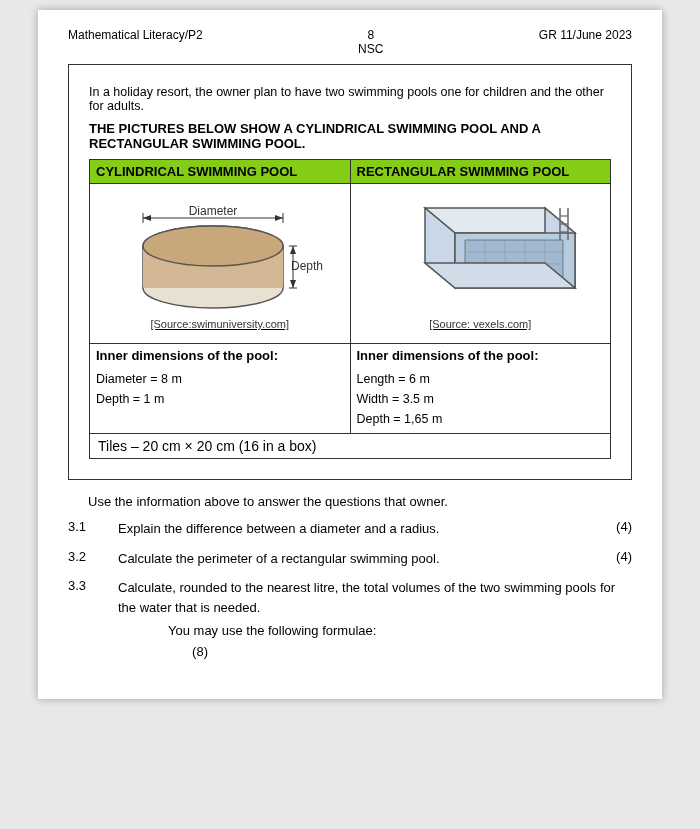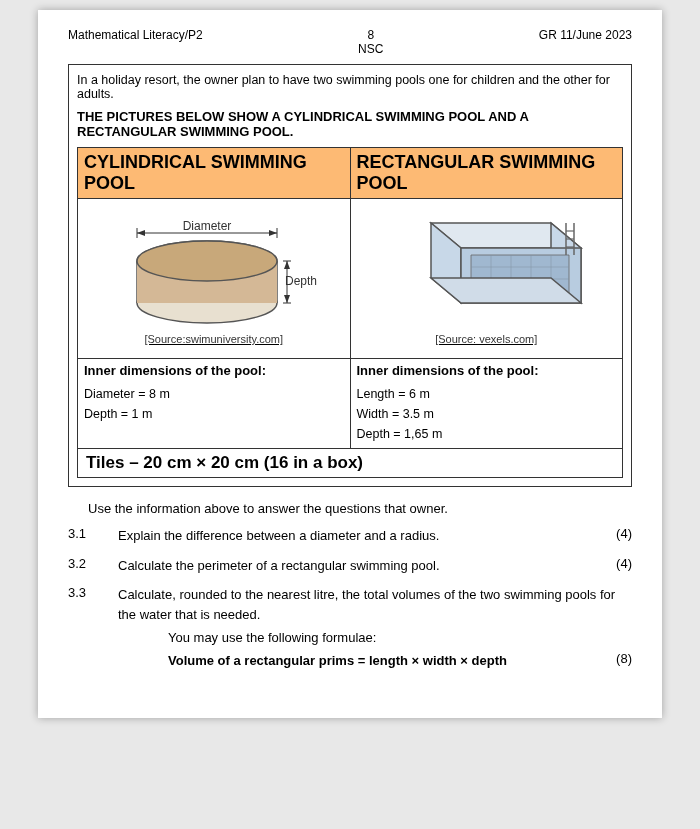--- a/index.html
+++ b/index.html
@@ -29,21 +29,21 @@
     .header-center {
       text-align: center;
     }
     .question-title {
       font-weight: bold;
       font-size: 14px;
       margin-bottom: 8px;
     }
     .outer-box {
       border: 1px solid #333;
-      padding: 8px;
+      padding: 20px;
       margin-bottom: 14px;
     }
     .intro-text {
       font-size: 12.5px;
       margin-bottom: 8px;
       border-bottom: none;
     }
     .headline {
       font-weight: bold;
       font-size: 13px;
@@ -55,23 +55,23 @@
       border-collapse: collapse;
       margin-bottom: 0;
     }
     .pools-table th, .pools-table td {
       border: 1px solid #333;
       padding: 4px 6px;
       vertical-align: top;
     }
     .pools-table th {
       font-weight: bold;
-      font-size: 18px;
+      font-size: 13px;
       text-align: left;
-      background: #fdba74;
+      background: #84cc16;
     }
     .pool-image-cell {
       width: 50%;
       text-align: center;
       padding: 6px;
       height: 160px;
       vertical-align: middle;
       text-decoration: underline;
     }
     .source-text {
@@ -88,22 +88,21 @@
       font-size: 13px;
     }
     .dim-values {
       font-size: 12.5px;
       margin-top: 6px;
       line-height: 1.6;
     }
     .tiles-row td {
       border-top: 1px solid #333;
       padding: 4px 8px;
-      font-size: 17px;
-      font-weight: bold;
+      font-size: 14px;
     }
     .note-row td {
       border-top: 1px solid #333;
       padding: 4px 8px;
       font-size: 12.5px;
     }
     .instructions {
       margin: 12px 0 10px 20px;
       font-size: 13px;
     }
@@ -291,22 +290,19 @@
       <span class="q-marks">(4)</span>
     </div>
 
     <div class="question-row">
       <span class="q-num">3.3</span>
       <div style="flex:1;">
         <div class="q-text">Calculate, rounded to the nearest litre, the total volumes of the two swimming pools for the water that is needed.</div>
         <div class="formula-section">
           <div class="formula-intro">You may use the following formulae:</div>
           <div style="display:flex; align-items:flex-start;">
-            <div class="formula-line" style="flex:1;">
-              Volume of a rectangular prims = length × width × depth
-            </div>
             <span class="q-marks">(8)</span>
           </div>
         </div>
       </div>
     </div>
   </div>
 </div>
 
 </body></html>

